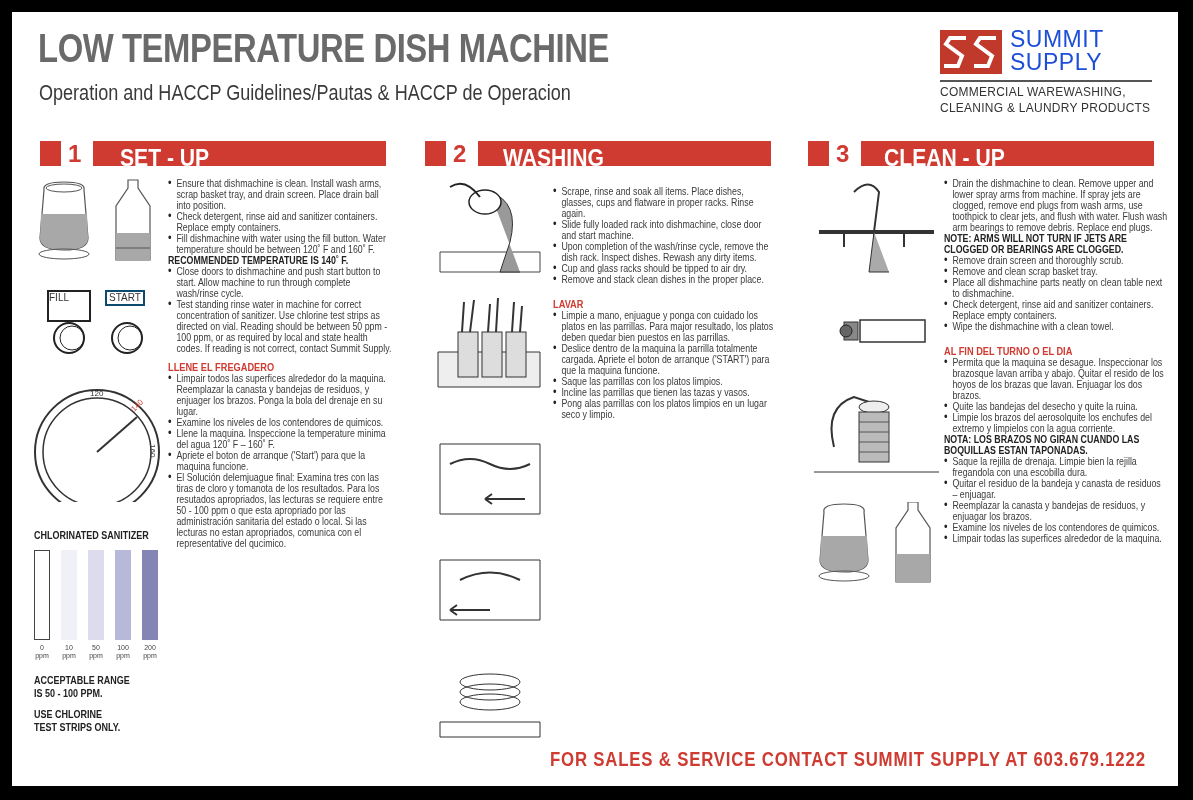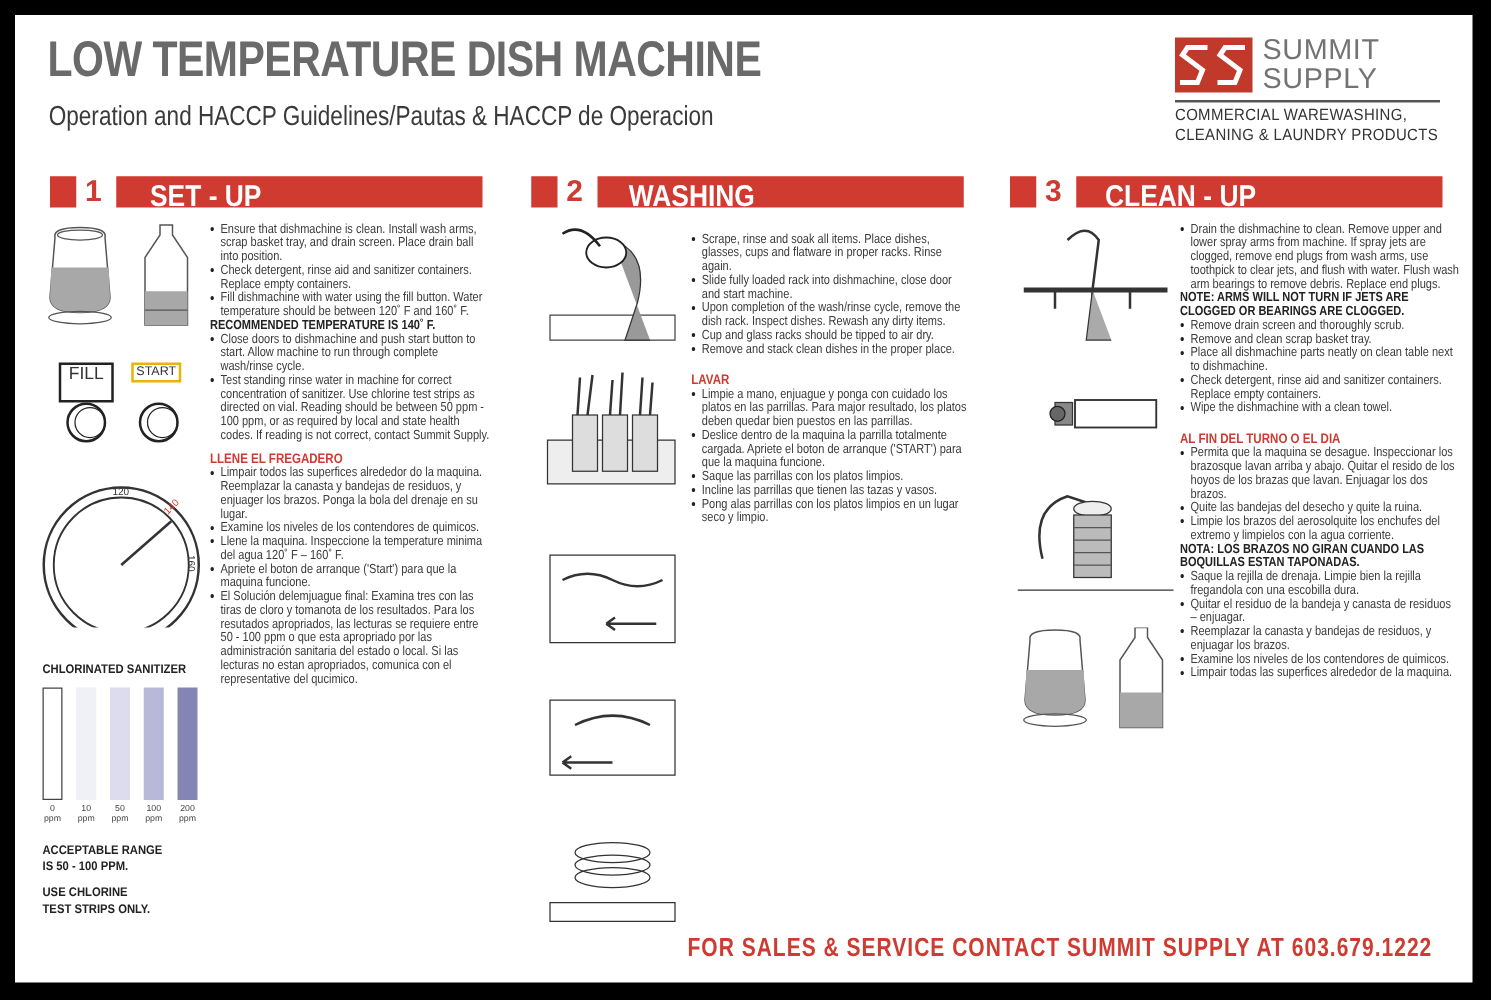--- a/index.html
+++ b/index.html
@@ -16,21 +16,21 @@
   }
   .subtitle {
     position: absolute; left: 27px; top: 68px;
     font-size: 22px; color: #3a3a3a; white-space: nowrap;
     transform: scaleX(0.82); transform-origin: left top;
   }
   
   .logo { position: absolute; left: 928px; top: 18px; width: 220px; height: 100px; }
   .logo-mark { position: absolute; left: 0; top: 0; width: 62px; height: 44px; background: #c0392b; }
   .logo-mark svg { width: 62px; height: 44px; }
-  .logo-name { position: absolute; left: 70px; top: -2px; font-size: 23px; line-height: 23px; color: #737373; letter-spacing: 0.5px; white-space: nowrap; }
+  .logo-name { position: absolute; left: 70px; top: -2px; font-size: 23px; line-height: 23px; color: #1d4ed8; letter-spacing: 0.5px; white-space: nowrap; }
   .logo-rule { position: absolute; left: 0; top: 50px; width: 212px; height: 2px; background: #555; }
   .logo-tag { position: absolute; left: 0; top: 54px; font-size: 13px; line-height: 16px; color: #333; white-space: nowrap; letter-spacing: 0.3px; transform: scaleX(0.92); transform-origin: left top; }
 
   
   .sec-head { position: absolute; top: 129px; height: 25px; }
   .sec-head .sq { position: absolute; left: 0; top: 0; width: 21px; height: 25px; background: #cf3a31; }
   .sec-head .num { position: absolute; left: 28px; top: 0; font-size: 24px; font-weight: bold; color: #cf3a31; line-height: 26px; }
   .sec-head .bar { position: absolute; left: 53px; top: 0; height: 25px; background: #cf3a31; }
   .sec-head .lbl { position: absolute; left: 80px; top: 2px; font-size: 24px; font-weight: bold; color: #fff; line-height: 30px; white-space: nowrap; transform: scaleX(0.88); transform-origin: left top; }
 
@@ -105,22 +105,22 @@
   <svg class="ill" style="left:22px;top:166px;" width="130" height="90" viewBox="0 0 130 90">
     <path d="M10 12 Q8 4 30 4 Q52 4 50 12 L54 60 Q54 72 30 72 Q6 72 6 60 Z" fill="none" stroke="#555" stroke-width="1.2"></path>
     <ellipse cx="30" cy="10" rx="18" ry="4" fill="none" stroke="#555"></ellipse>
     <path d="M7 36 L53 36 L54 60 Q54 72 30 72 Q6 72 6 60 Z" fill="#a8a8a8"></path>
     <ellipse cx="30" cy="76" rx="25" ry="5" fill="none" stroke="#555"></ellipse>
     <path d="M94 2 L104 2 L104 10 L116 28 L116 82 L82 82 L82 28 L94 10 Z" fill="none" stroke="#555" stroke-width="1.2"></path>
     <rect x="82" y="55" width="34" height="27" fill="#a8a8a8"></rect>
     <line x1="82" y1="70" x2="116" y2="70" stroke="#555"></line>
   </svg>
 
-  <div class="ill" style="left:35px;top:278px;width:44px;height:32px;border:2px solid #222;font-size:14px;text-align:center;line-height:12px;">FILL</div>
-  <div class="ill" style="left:93px;top:278px;width:40px;height:16px;border:2px solid #eab308;font-size:10px;text-align:center;line-height:12px;">START</div>
+  <div class="ill" style="left:35px;top:278px;width:44px;height:32px;border:2px solid #222;font-size:10px;text-align:left;line-height:12px;">FILL</div>
+  <div class="ill" style="left:93px;top:278px;width:40px;height:16px;border:2px solid #0c4a6e;font-size:10px;text-align:center;line-height:12px;">START</div>
   <svg class="ill" style="left:40px;top:306px;" width="100" height="40" viewBox="0 0 100 40">
     <circle cx="17" cy="20" r="15" fill="none" stroke="#222" stroke-width="2"></circle>
     <circle cx="20" cy="20" r="12" fill="none" stroke="#222" stroke-width="1"></circle>
     <circle cx="75" cy="20" r="15" fill="none" stroke="#222" stroke-width="2"></circle>
     <circle cx="78" cy="20" r="12" fill="none" stroke="#222" stroke-width="1"></circle>
   </svg>
 
   <svg class="ill" style="left:20px;top:370px;" width="130" height="120" viewBox="0 0 130 120">
     <circle cx="65" cy="70" r="62" fill="none" stroke="#333" stroke-width="2"></circle>
     <circle cx="65" cy="70" r="54" fill="none" stroke="#333" stroke-width="1.5"></circle>

